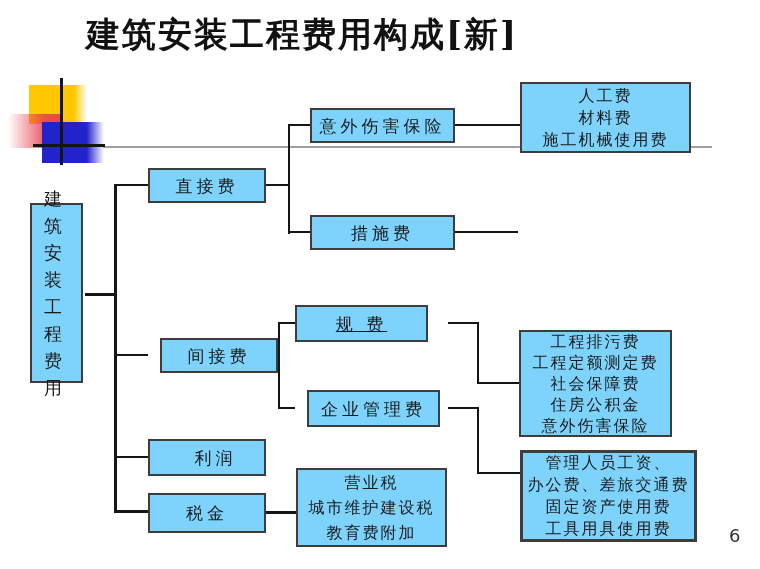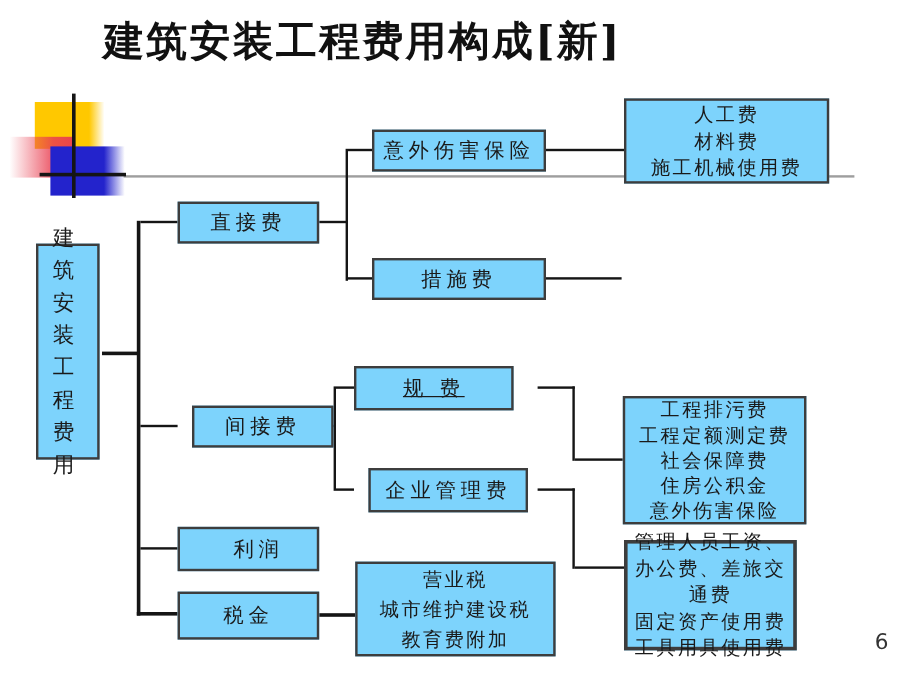--- a/index.html
+++ b/index.html
@@ -89,32 +89,32 @@
 
   <div class="box" style="left:148px;top:168px;width:118px;height:35px;">直接费</div>
   <div class="box" style="left:148px;top:338px;width:118px;height:35px;margin-left:12px;">间接费</div>
   <div class="box" style="left:148px;top:439px;width:118px;height:37px;padding-left:17px;">利润</div>
   <div class="box" style="left:148px;top:493px;width:118px;height:40px;">税金</div>
 
   <div class="box" style="left:310px;top:108px;width:145px;height:35px;">意外伤害保险</div>
   <div class="box" style="left:310px;top:215px;width:145px;height:35px;">措施费</div>
   <div class="box" style="left:295px;top:305px;width:133px;height:37px;text-decoration:underline;">规 费</div>
   <div class="box" style="left:307px;top:390px;width:133px;height:37px;">企业管理费</div>
-  <div class="box detail" style="left:296px;top:468px;width:167px;height:79px;line-height:25px;">营业税
+  <div class="box detail" style="left:296px;top:468px;width:151px;height:79px;line-height:25px;">营业税
 城市维护建设税
 教育费附加</div>
 
   <div class="box detail" style="left:520px;top:82px;width:171px;height:71px;">人工费
 材料费
 施工机械使用费</div>
   <div class="box detail" style="left:519px;top:330px;width:153px;height:107px;line-height:21px;">工程排污费
 工程定额测定费
 社会保障费
 住房公积金
 意外伤害保险</div>
-  <div class="box detail thick" style="left:520px;top:450px;width:144px;height:92px;">管理人员工资、
+  <div class="box detail thick" style="left:520px;top:450px;width:177px;height:92px;font-family:Liberation Serif, serif;">管理人员工资、
 办公费、差旅交通费
 固定资产使用费
 工具用具使用费</div>
 
   <div class="pagenum">6</div>
 
 </div>
 
 </body></html>

